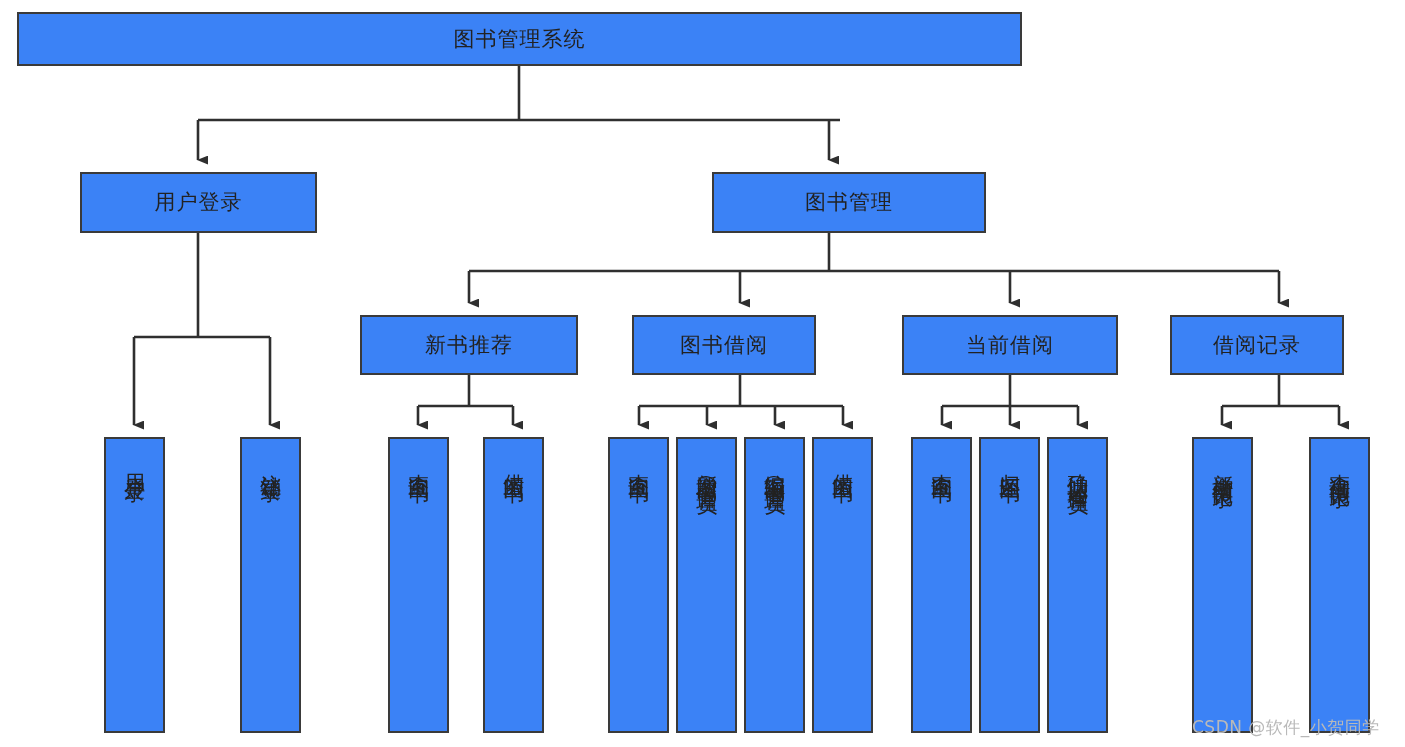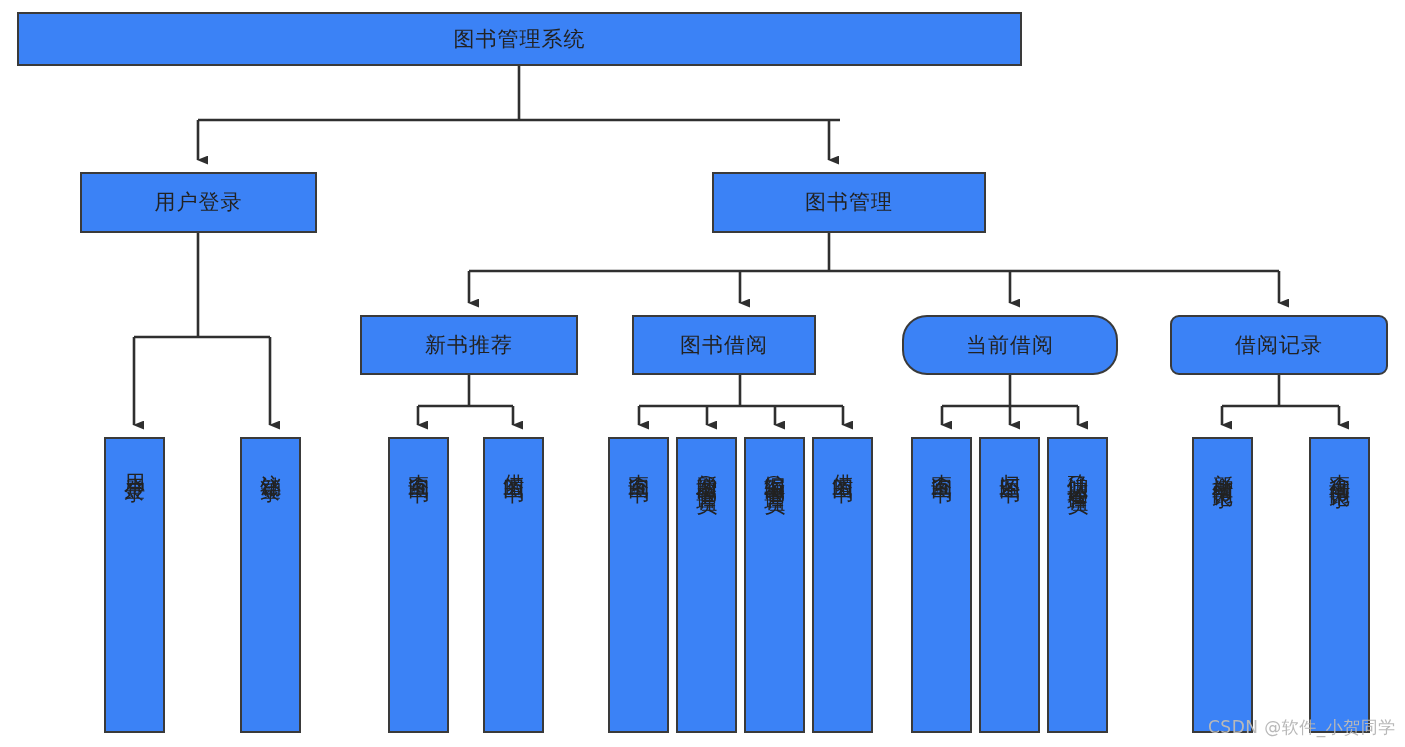--- a/index.html
+++ b/index.html
@@ -125,24 +125,24 @@
   <div class="node" style="left:712px; top:172px; width:274px; height:61px;">
     <span class="label">图书管理</span>
   </div>
 
   <div class="node" style="left:360px; top:315px; width:218px; height:60px;">
     <span class="label">新书推荐</span>
   </div>
   <div class="node" style="left:632px; top:315px; width:184px; height:60px;">
     <span class="label">图书借阅</span>
   </div>
-  <div class="node" style="left:902px; top:315px; width:216px; height:60px;border-radius:25px;">
+  <div class="node" style="left:902px; top:315px; width:216px; height:60px;">
     <span class="label">当前借阅</span>
   </div>
-  <div class="node" style="left:1170px; top:315px; width:218px; height:60px;border-radius:9px;">
+  <div class="node" style="left:1170px; top:315px; width:174px; height:60px;">
     <span class="label">借阅记录</span>
   </div>
 
   <div class="node leaf" style="left:104px; top:437px; width:61px; height:296px;">
     <span class="label">用户登录</span>
   </div>
   <div class="node leaf" style="left:240px; top:437px; width:61px; height:296px;">
     <span class="label">注销登录</span>
   </div>
 
@@ -176,15 +176,15 @@
     <span class="label">确认归还（管理员）</span>
   </div>
 
   <div class="node leaf" style="left:1192px; top:437px; width:61px; height:296px;">
     <span class="label">新增借阅记录</span>
   </div>
   <div class="node leaf" style="left:1309px; top:437px; width:61px; height:296px;">
     <span class="label">查询借阅记录</span>
   </div>
 
-  <div class="watermark" style="left:1192px; top:716px;padding-left:16px;">CSDN @软件_小贺同学</div>
+  <div class="watermark" style="left:1192px; top:716px;">CSDN @软件_小贺同学</div>
 
 </div>
 
 </body></html>

